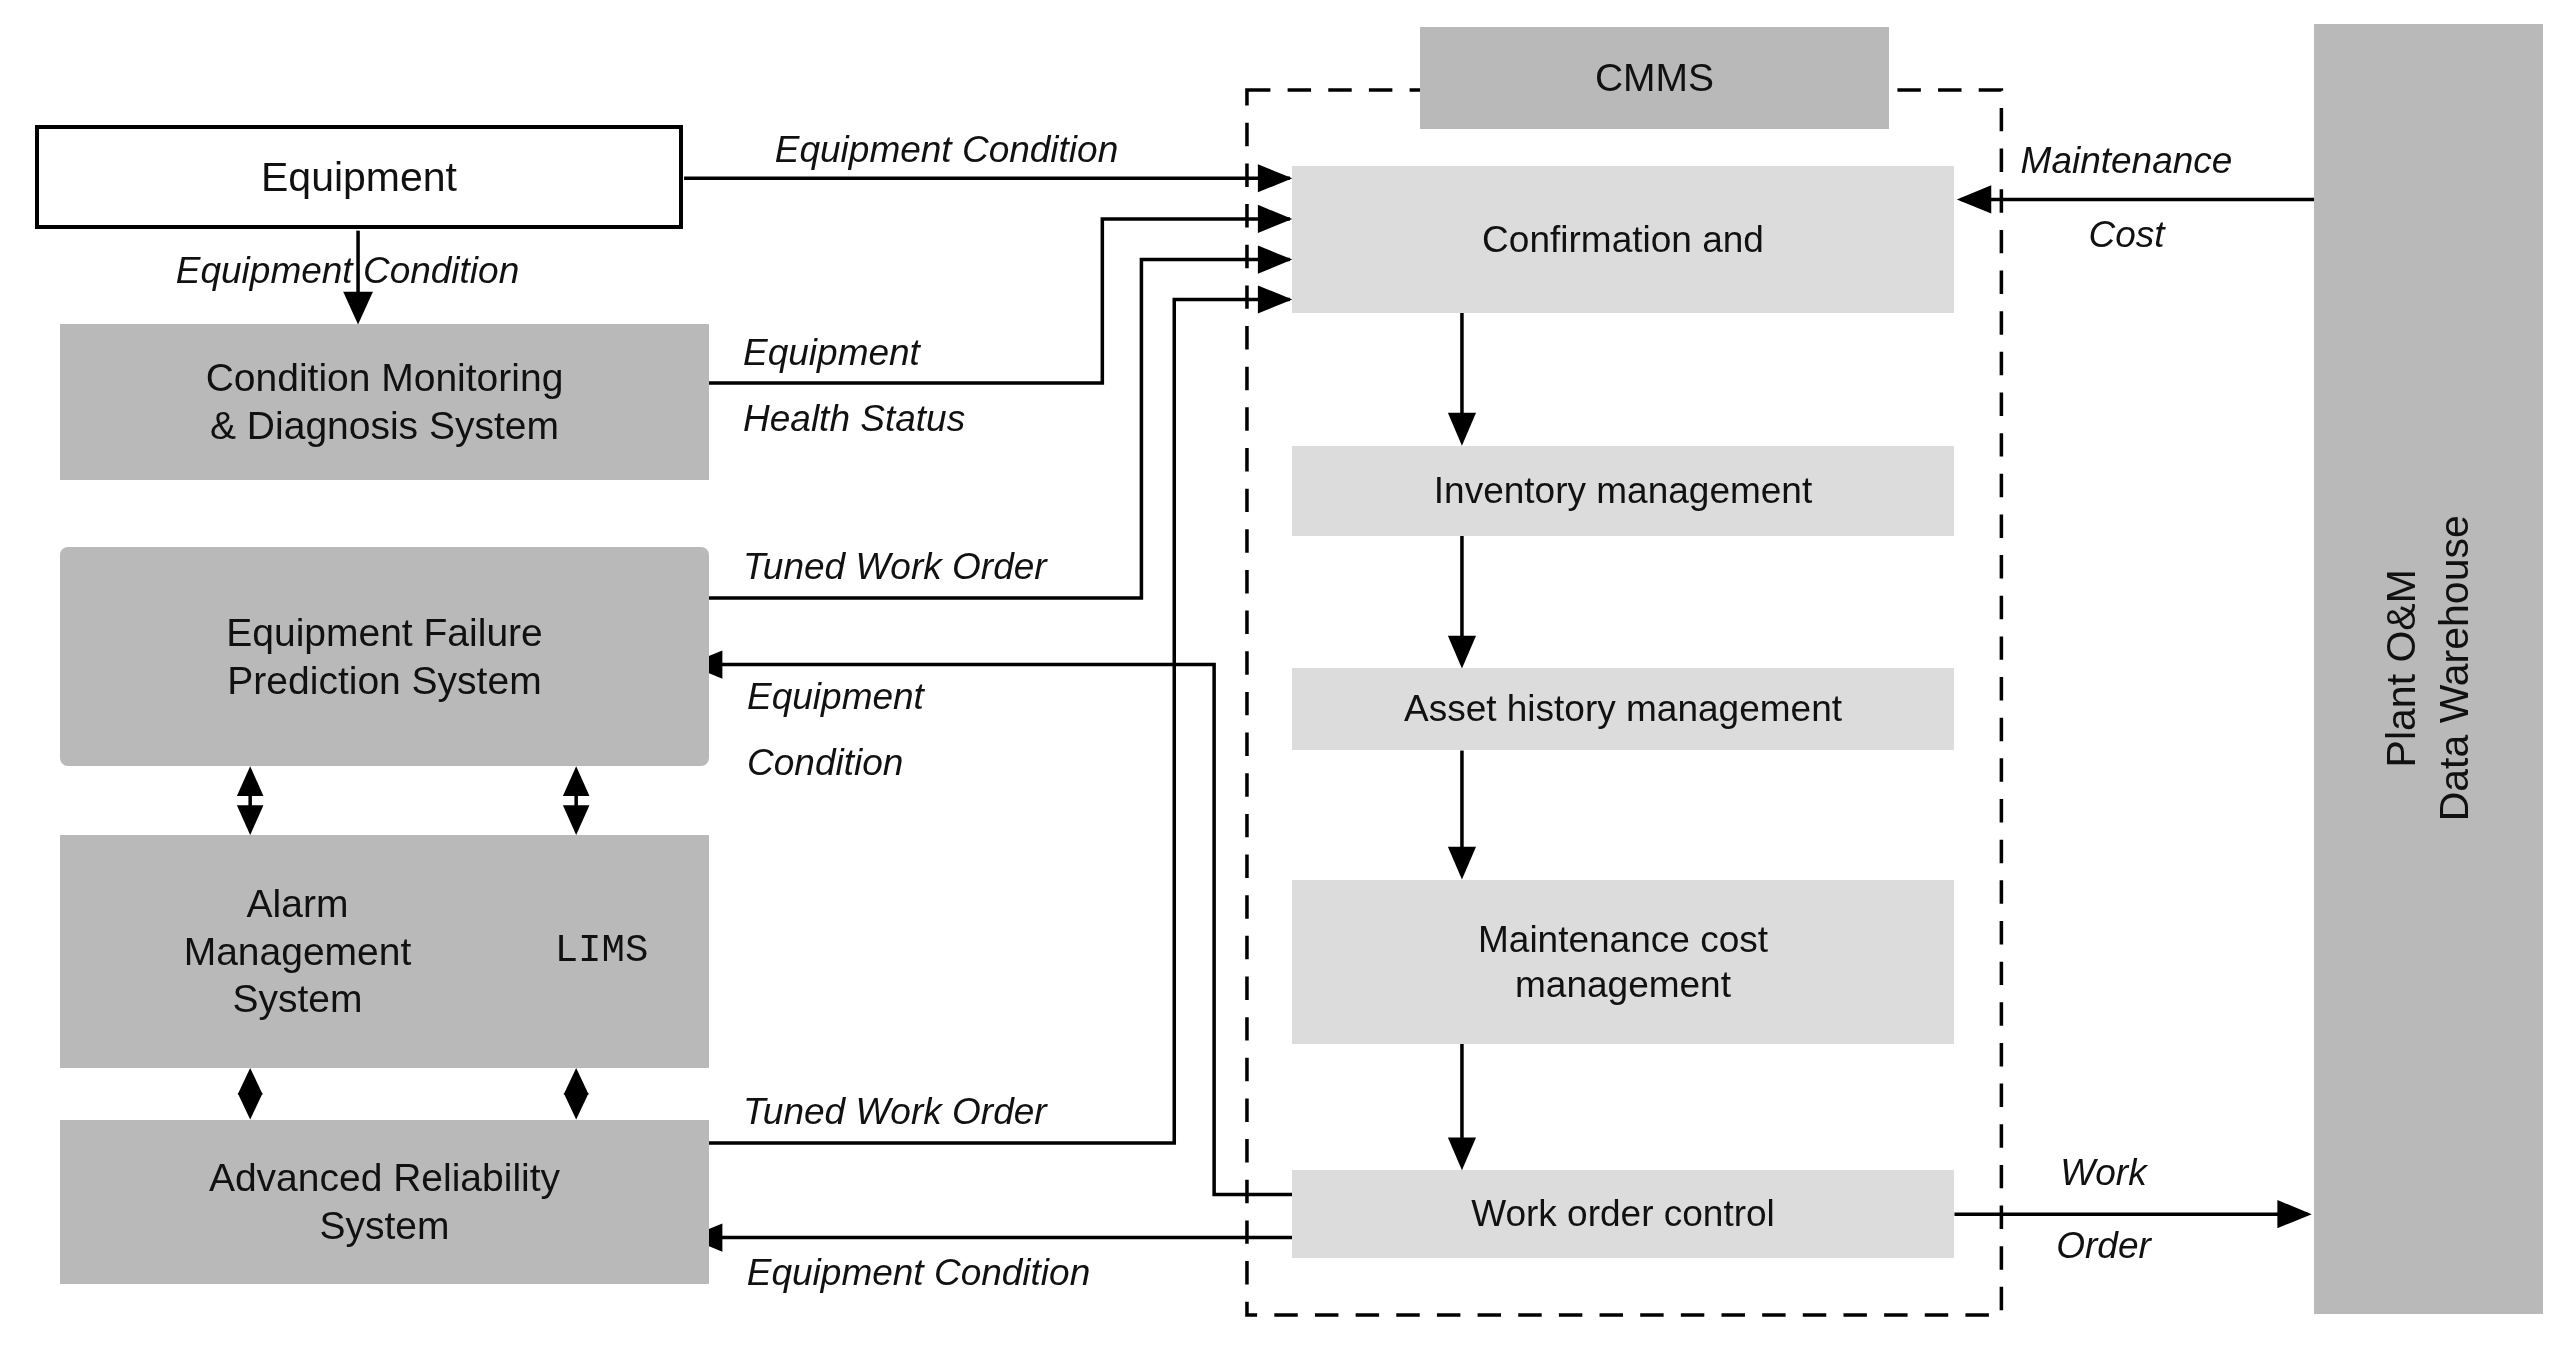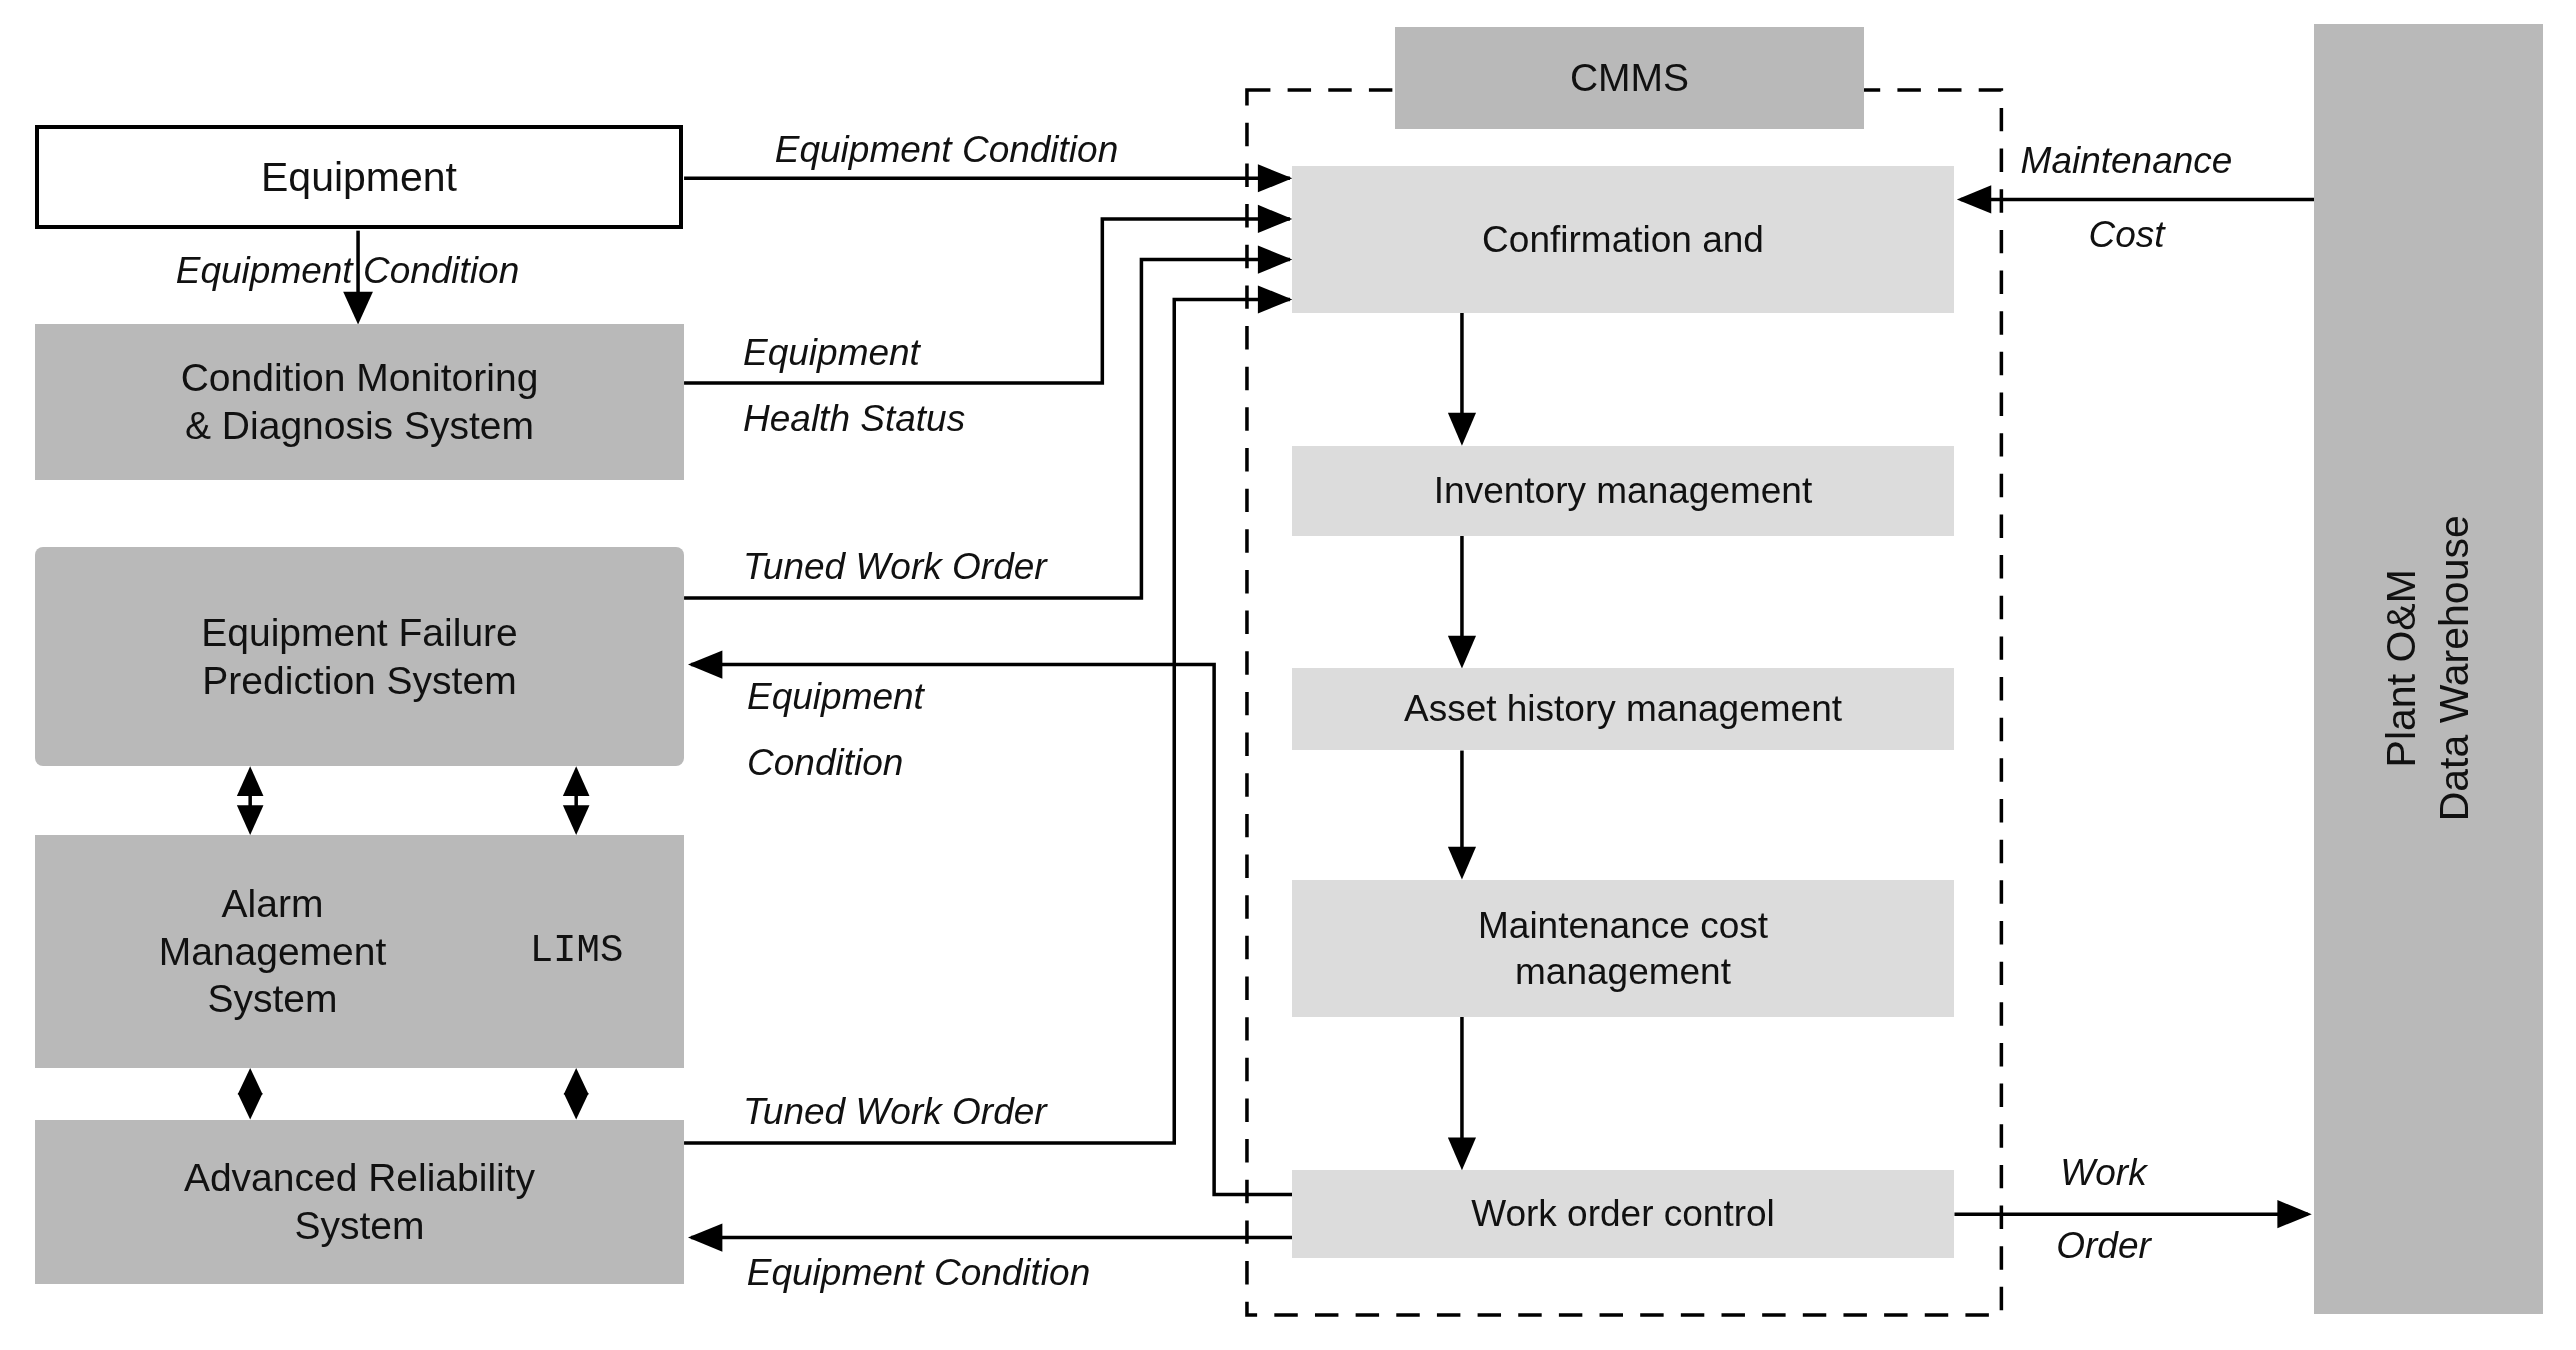--- a/index.html
+++ b/index.html
@@ -25,21 +25,21 @@
   svg.wires .head{fill:var(--stroke);stroke:none;}
   .box{
     position:absolute;z-index:2;
     display:flex;flex-direction:column;align-items:center;justify-content:center;
     text-align:center;line-height:1.22;
   }
   .box.gray{background:var(--gray_dark);}
   .box.light{background:var(--gray_light);}
   .box.outline{background:var(--bg);border:4.7px solid var(--stroke);}
   .fs52{font-size:41px;}
-  .fs50{font-size:39px;}
+  .fs50{font-size:39px;margin-left:25px;}
   .fs46{font-size:37px;}
   .lbl{
     position:absolute;z-index:3;
     font-style:italic;font-size:37px;line-height:1.18;
     white-space:nowrap;
   }
   .lbl.center{text-align:center;}
   .rot{
     position:absolute;z-index:2;
     transform:rotate(-90deg);
@@ -179,21 +179,21 @@
   </div>
 
   <div class="box light fs46" style="left:1292px;top:446px;width:662px;height:90px;">
     <span>Inventory management</span>
   </div>
 
   <div class="box light fs46" style="left:1292px;top:668px;width:662px;height:82px;">
     <span>Asset history management</span>
   </div>
 
-  <div class="box light fs46" style="left:1292px;top:880px;width:662px;height:137px;">
+  <div class="box light fs46" style="left:1292px;top:880px;width:662px;height:164px;">
     <span>Maintenance cost</span>
     <span>management</span>
   </div>
 
   <div class="box light fs46" style="left:1292px;top:1170px;width:662px;height:88px;">
     <span>Work order control</span>
   </div>
 
   <div class="box gray" style="left:2314px;top:23.5px;width:229px;height:1290px;">
     <div class="rot">

